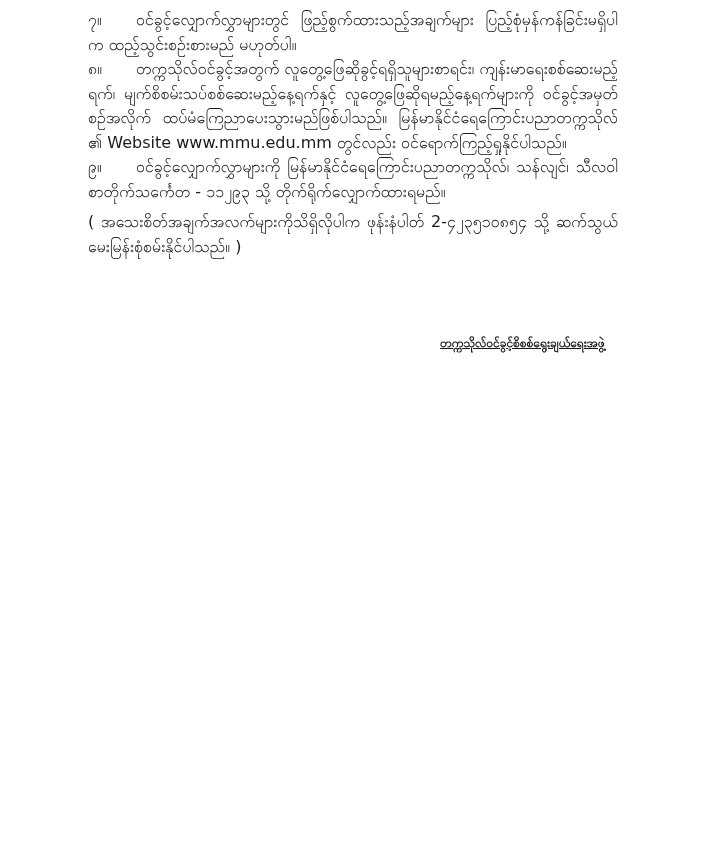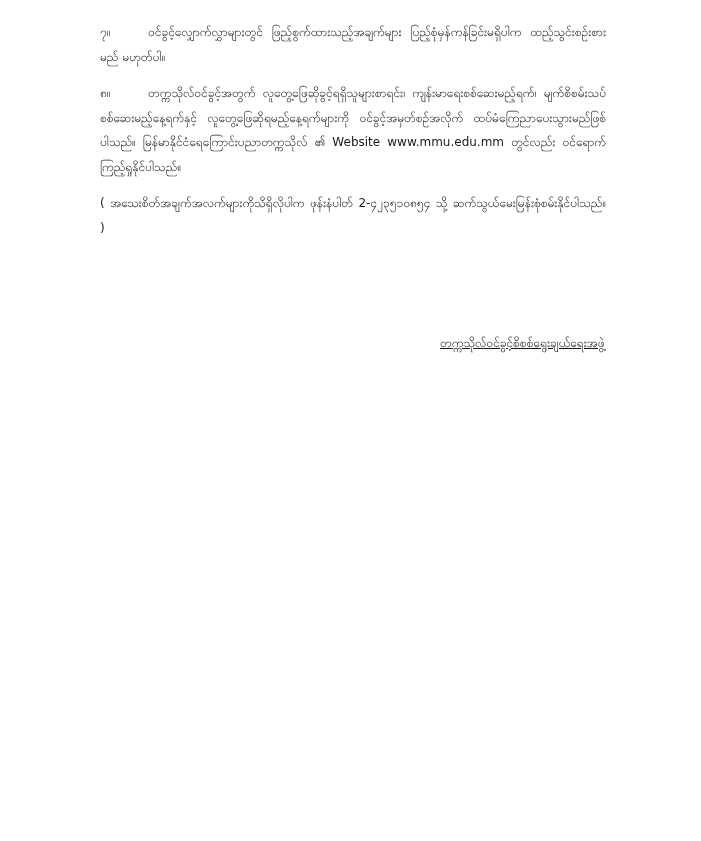--- a/index.html
+++ b/index.html
@@ -15,48 +15,52 @@
       font-family: "DejaVu Sans", "Liberation Sans", sans-serif;
       color: #1a1a1a;
     }
     .page {
       position: absolute;
       left: 88px;
       top: 8px;
       width: 530px;
     }
     .para {
-      font-size: 12px;
+      font-size: 16px;
       line-height: 24.5px;
       text-align: justify;
-      margin: 12px;
+      margin: 0;
     }
     .num {
       display: inline-block;
       width: 48px;
     }
     .para.gap {
       margin-top: 6px;
     }
     .signature {
       position: absolute;
       left: 440px;
       top: 333px;
       font-size: 12px;
       line-height: 20px;
       text-decoration: underline;
       white-space: nowrap;
+      font-weight: bold;
     }
   </style>
 </head>
 <body>
 
 <div class="page">
   <p class="para">
     <span class="num">၇။</span><span>ဝင်ခွင့်လျှောက်လွှာများတွင် ဖြည့်စွက်ထားသည့်အချက်များ ပြည့်စုံမှန်ကန်ခြင်းမရှိပါက ထည့်သွင်းစဉ်းစားမည် မဟုတ်ပါ။</span>
   </p>
   <p class="para">
     <span class="num">၈။</span><span>တက္ကသိုလ်ဝင်ခွင့်အတွက် လူတွေ့ဖြေဆိုခွင့်ရရှိသူများစာရင်း၊ ကျန်းမာရေးစစ်ဆေးမည့်ရက်၊ မျက်စိစမ်းသပ်စစ်ဆေးမည့်နေ့ရက်နှင့် လူတွေ့ဖြေဆိုရမည့်နေ့ရက်များကို ဝင်ခွင့်အမှတ်စဉ်အလိုက် ထပ်မံကြေညာပေးသွားမည်ဖြစ်ပါသည်။ မြန်မာနိုင်ငံရေကြောင်းပညာတက္ကသိုလ် ၏ Website www.mmu.edu.mm တွင်လည်း ဝင်ရောက်ကြည့်ရှုနိုင်ပါသည်။</span>
   </p>
+  <p class="para">
+    <span class="num">၉။</span><span>ဝင်ခွင့်လျှောက်လွှာများကို မြန်မာနိုင်ငံရေကြောင်းပညာတက္ကသိုလ်၊ သန်လျင်၊ သီလဝါ စာတိုက်သင်္ကေတ - ၁၁၂၉၃ သို့ တိုက်ရိုက်လျှောက်ထားရမည်။</span>
+  </p>
   <p class="para gap">( အသေးစိတ်အချက်အလက်များကိုသိရှိလိုပါက ဖုန်းနံပါတ် 2-၄၂၃၅၁၀၈၅၄ သို့ ဆက်သွယ်မေးမြန်းစုံစမ်းနိုင်ပါသည်။ )</p>
 </div>
 
 <div class="signature">တက္ကသိုလ်ဝင်ခွင့်စိစစ်ရွေးချယ်ရေးအဖွဲ့</div>
 
 </body></html>

